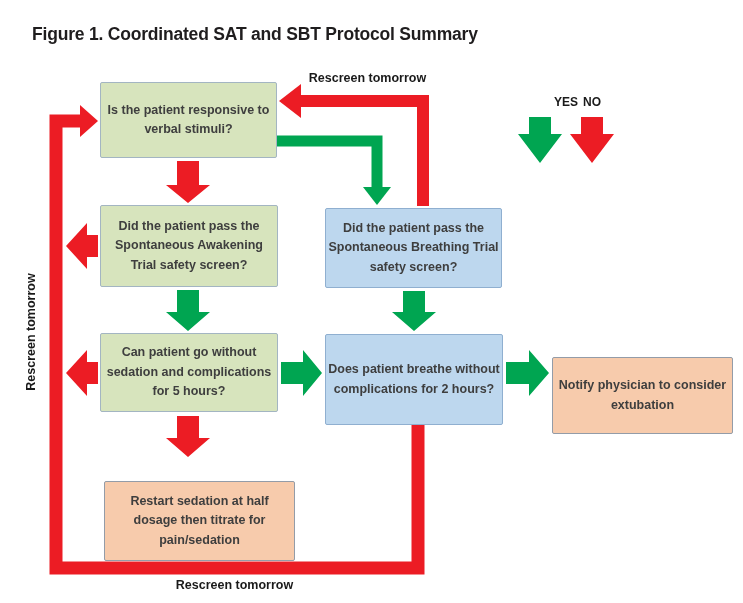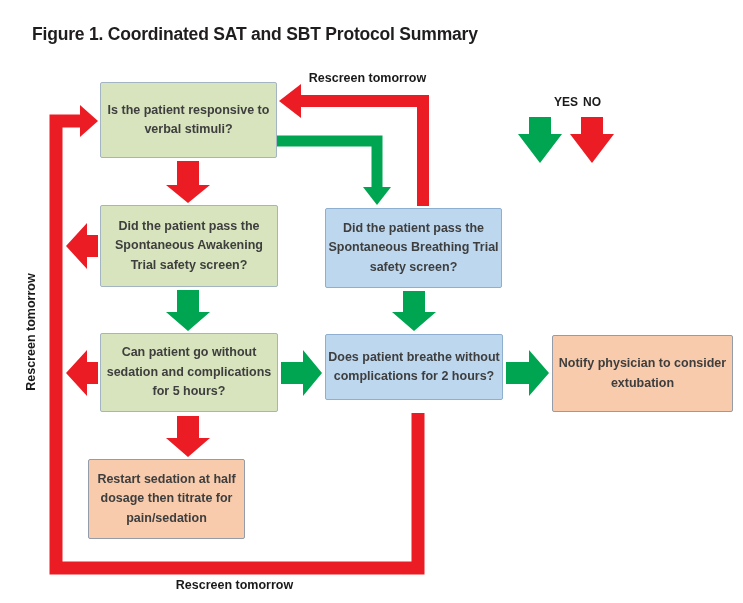--- a/index.html
+++ b/index.html
@@ -18,21 +18,21 @@
   .stroke-red{stroke:var(--red,#EC1C24);fill:none;stroke-linejoin:miter;}
   .stroke-green{stroke:var(--green,#00A551);fill:none;stroke-linejoin:miter;}
   .box{
     position:absolute;display:flex;align-items:center;justify-content:center;
     text-align:center;font-weight:700;font-size:12.5px;line-height:1.55;
     color:var(--text-dark,#3E3E3E);padding:3px 2px;box-sizing:border-box;
     border-radius:2px;
   }
   .box.green{background:var(--green-box-fill,#D7E4BD);border:1.5px solid var(--green-box-border,#A3B5C2);}
   .box.blue{background:var(--blue-box-fill,#BDD7EE);border:1.5px solid var(--blue-box-border,#8FAFD0);}
-  .box.orange{background:var(--orange-box-fill,#F7CBAC);border:1.5px solid var(--orange-box-border,#939CA8);}
+  .box.orange{background:var(--orange-box-fill,#F7CBAC);border:1.5px solid var(--orange-box-border,#939CA8);margin-top:22px;}
   .lbl{
     position:absolute;font-weight:700;font-size:12.5px;color:#1A1A1A;
     text-align:center;white-space:nowrap;
   }
   .legend-lbl{font-size:12px;}
   .rescreen-left{transform:rotate(-90deg);transform-origin:center;}
 </style>
 </head>
 <body>
 
@@ -76,29 +76,29 @@
   </div>
 
   <div class="box green" style="left:100px;top:205px;width:178px;height:82px;">
     <span>Did the patient pass the Spontaneous Awakening Trial safety screen?</span>
   </div>
 
   <div class="box green" style="left:100px;top:333px;width:178px;height:79px;">
     <span>Can patient go without sedation and complications for 5 hours?</span>
   </div>
 
-  <div class="box blue" style="left:325px;top:334px;width:178px;height:66px;">
+  <div class="box blue" style="left:325px;top:334px;width:178px;height:91px;">
     <span>Does patient breathe without complications for 2 hours?</span>
   </div>
 
   <div class="box orange" style="left:552px;top:335px;width:181px;height:77px;">
     <span>Notify physician to consider extubation</span>
   </div>
 
-  <div class="box orange" style="left:88px;top:459px;width:157px;height:80px;">
+  <div class="box orange" style="left:104px;top:459px;width:191px;height:80px;">
     <span>Restart sedation at half dosage then titrate for pain/sedation</span>
   </div>
 
   <div class="lbl" style="left:305px;top:71px;width:125px;">Rescreen tomorrow</div>
 
   <div class="lbl" style="left:172px;top:578px;width:125px;">Rescreen tomorrow</div>
 
   <div class="lbl rescreen-left" style="left:-29px;top:325px;width:120px;">Rescreen tomorrow</div>
 
   <div class="lbl legend-lbl" style="left:544px;top:95px;width:44px;">YES</div>

